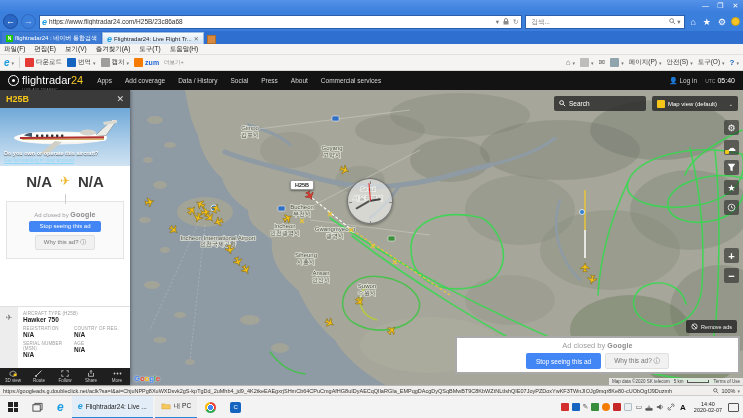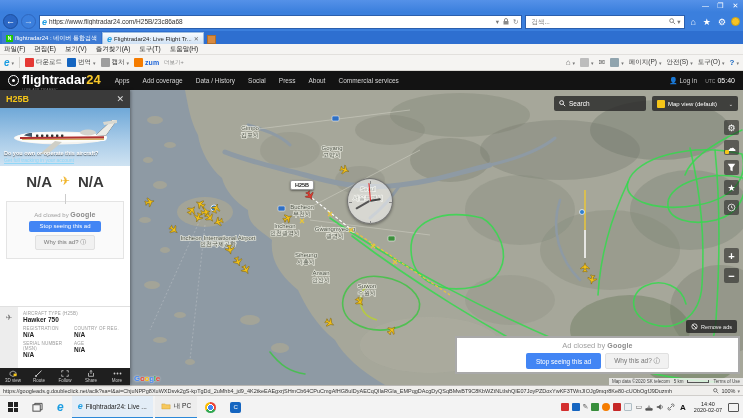--- a/index.html
+++ b/index.html
@@ -38,21 +38,21 @@
   .cmdright{margin-left:auto;display:flex;align-items:center;gap:5px;}
   .gico{font-size:8px;color:#6b6b6b;}
   .zumtxt{color:#1d64d8;font-weight:bold;font-size:7px;}
   .morebtn{color:#888;font-size:5.5px;}
 
   
   .fr24{height:19px;background:#131313;display:flex;align-items:center;padding:0 8px;color:#ccc;}
   .fr24logo{display:flex;align-items:center;gap:3px;margin-right:14px;}
   .radarico{width:11px;height:11px;border:1.5px solid #fff;border-radius:50%;position:relative;}
   .radarico::after{content:"";position:absolute;left:3px;top:3px;width:3px;height:3px;border-radius:50%;background:#fff;}
-  .logotext{font-size:13px;font-weight:bold;color:#fff;line-height:8px;}
+  .logotext{font-size:11px;font-weight:normal;color:#fff;line-height:8px;}
   .logotext .num{color:#f8c828;}
   .logosub{font-size:3.5px;color:#888;letter-spacing:.4px;}
   .fr24nav{display:flex;gap:13px;font-size:6.5px;color:#d6d6d6;}
   .fr24right{margin-left:auto;display:flex;align-items:center;gap:8px;font-size:6.5px;}
   .personico{font-size:7px;color:#ddd;}
   .utc{color:#9a9a9a;font-size:5px;margin-right:2px;}
   .fr24time{color:#fff;font-size:7px;}
 
   
   .content{display:flex;height:295px;}

